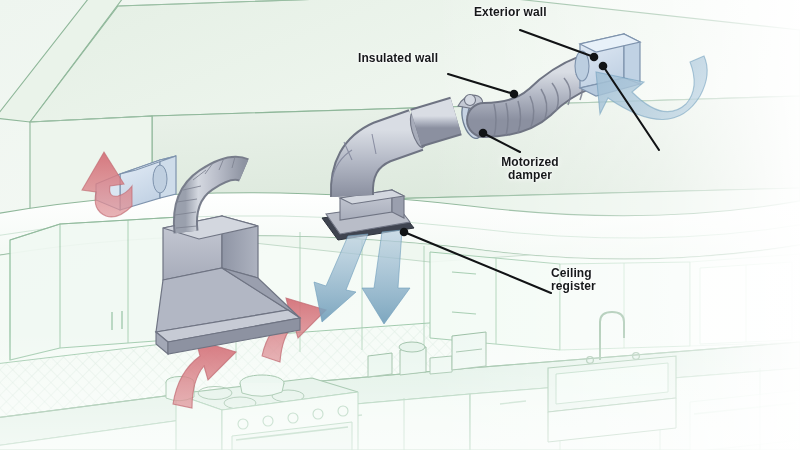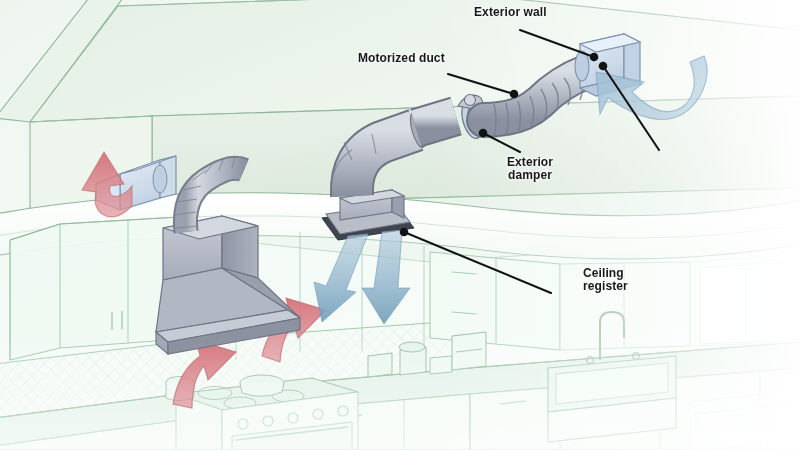--- a/index.html
+++ b/index.html
@@ -392,22 +392,22 @@
       <circle cx="594" cy="57" r="4.3"></circle>
       <circle cx="514" cy="94" r="4.3"></circle>
       <circle cx="483" cy="133" r="4.3"></circle>
       <circle cx="603" cy="66" r="4.3"></circle>
       <circle cx="404" cy="232" r="4.3"></circle>
     </g>
   </svg>
 
   <div class="lbl lft" style="left:474px; top:6px;">Exterior wall</div>
 
-  <div class="lbl lft" style="left:358px; top:52px;">Motorized duct</div>
-
-  <div class="lbl ctr" style="left:470px; top:156px; width:120px;">Exterior
+  <div class="lbl lft" style="left:358px; top:52px;">Insulated wall</div>
+
+  <div class="lbl ctr" style="left:470px; top:156px; width:120px;">Motorized
 damper</div>
 
 
-  <div class="lbl lft" style="left:551px; top:267px;margin-left:32px;">Ceiling
+  <div class="lbl lft" style="left:551px; top:267px;">Ceiling
 register</div>
 
 </div>
 
 </body></html>

